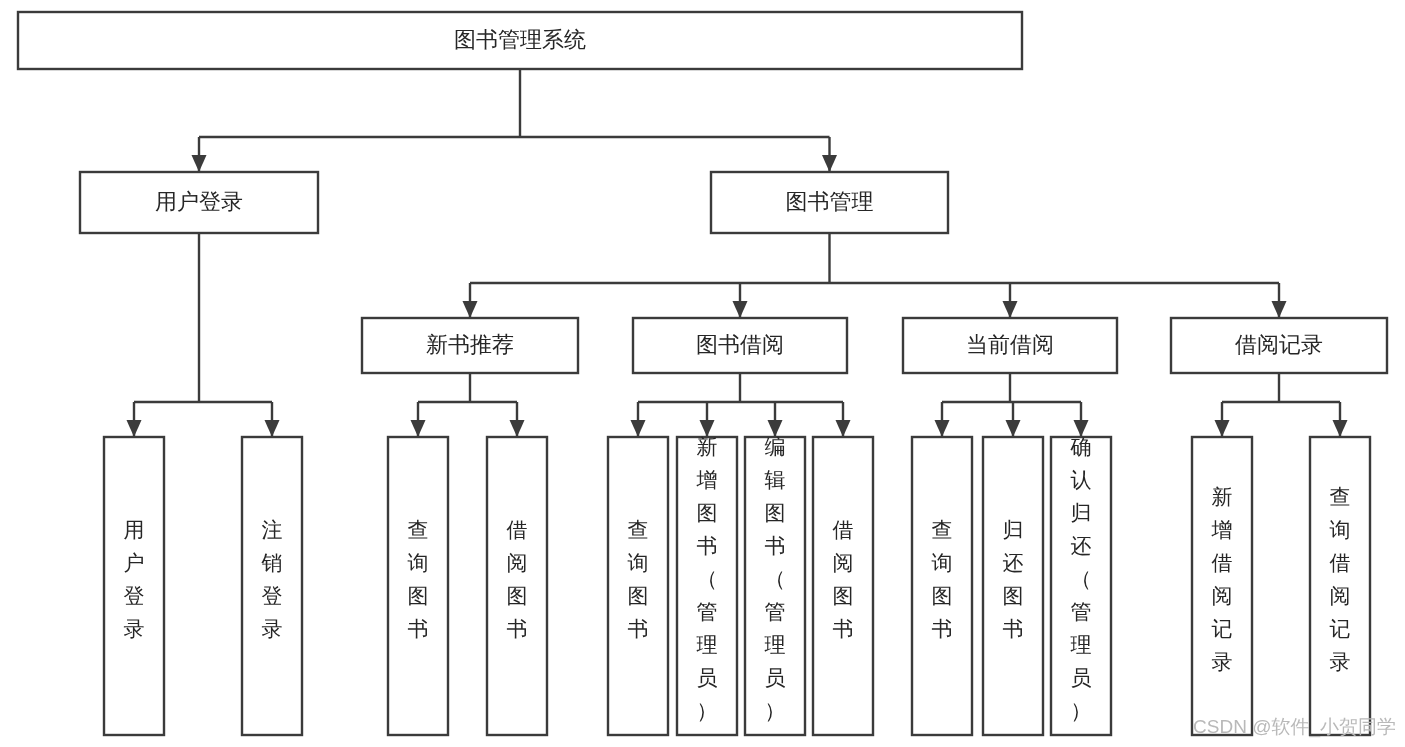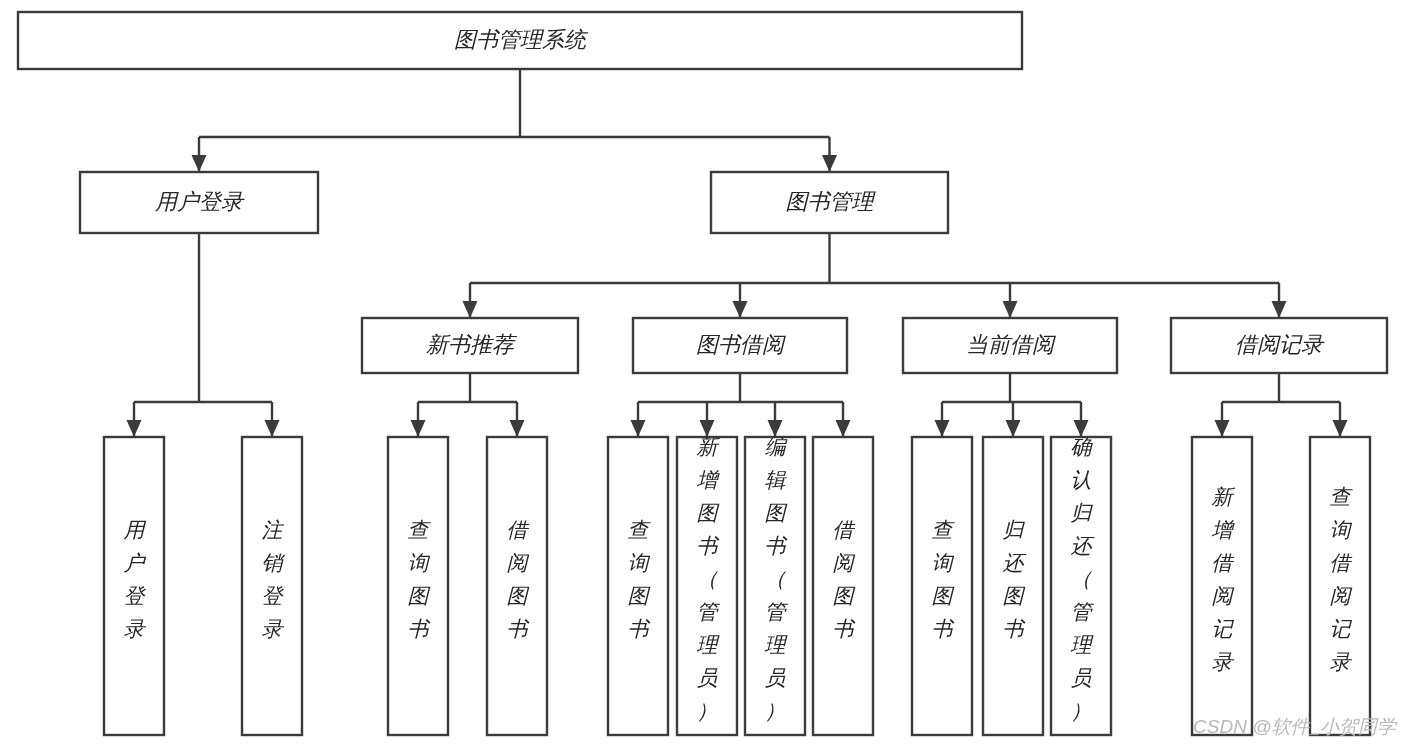--- a/index.html
+++ b/index.html
@@ -12,21 +12,20 @@
     width: 1405px;
     height: 747px;
     font-family: "Liberation Sans", "DejaVu Sans", sans-serif;
     overflow: hidden;
     position: relative;
   }
   #diagram-root {
     position: relative;
     width: 1115px;
     height: 747px;
-    font-style: italic;
   }
   svg#chart-svg {
     position: absolute;
     left: 0;
     top: 0;
     width: 1405px;
     height: 747px;
     display: block;
   }
   .node-box {

